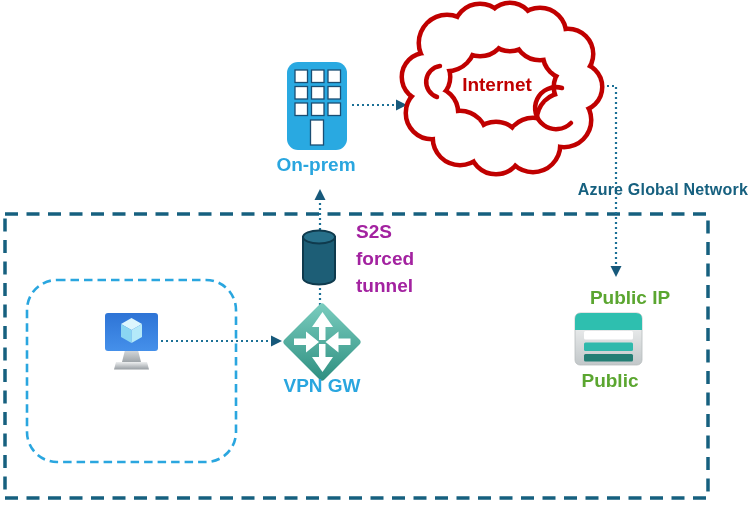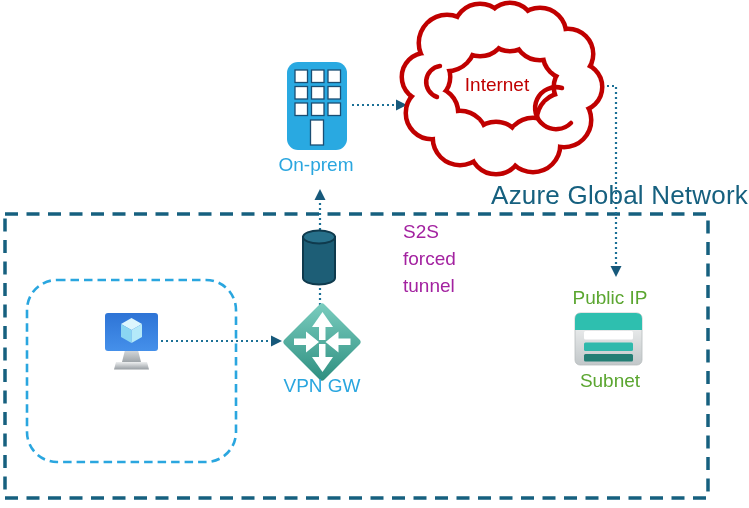--- a/index.html
+++ b/index.html
@@ -1,28 +1,28 @@
 <!DOCTYPE html>
 <html><head>
 <meta charset="utf-8">
 <style>
   html,body{margin:0;padding:0;background:#fff;}
   #stage{
     position:relative;width:749px;height:508px;background:#ffffff;overflow:hidden;
     font-family:"Liberation Sans","DejaVu Sans",sans-serif;
   }
   #diagram-svg{position:absolute;left:0;top:0;}
-  .lbl{position:absolute;font-size:19px;line-height:1.15;white-space:nowrap;}
+  .lbl{position:absolute;font-size:19px;line-height:1.15;white-space:nowrap;font-weight:bold;}
   .center{text-align:center;}
   .blue{color:#2AA6DF;}
   .red{color:#C00000;}
   .darkteal{color:#16607F;}
   .magenta{color:#A322A0;}
   .green{color:#5BA630;}
-  .multiline{white-space:pre-line;line-height:27px;margin-left:47px;}
+  .multiline{white-space:pre-line;line-height:27px;}
   
   .cloud-stroke{fill:#ffffff;stroke:#C00000;stroke-width:9;}
   .cloud-fill{fill:#ffffff;stroke:none;}
   .dotline{fill:none;stroke:#1C7096;stroke-width:2.2;stroke-dasharray:2 3;}
   .arrowhead{fill:#17597B;stroke:none;}
 </style>
 </head>
 <body>
 
 <div id="stage">
@@ -148,26 +148,26 @@
       <rect x="584" y="331" width="49" height="8.5" rx="1.5" fill="#FFFFFF"></rect>
       <rect x="584" y="342.5" width="49" height="8.5" rx="1.5" fill="#2FB9AC"></rect>
       <rect x="584" y="354" width="49" height="7.5" rx="1.5" fill="#237E74"></rect>
     </g>
   </svg>
 
   <div class="lbl blue center" style="left:266px;top:154px;width:100px;text-align:center;">On-prem</div>
 
   <div class="lbl red center" style="left:437px;top:74px;width:120px;">Internet</div>
 
-  <div class="lbl darkteal" style="right:1px;top:181px;font-size:26px;letter-spacing:0.2px;">Azure Global Network</div>
+  <div class="lbl darkteal" style="right:1px;top:181px;font-size:16px;letter-spacing:0.2px;">Azure Global Network</div>
 
   <div class="lbl magenta multiline" style="left:356px;top:218px;">S2S
 forced
 tunnel</div>
 
 
   <div class="lbl blue center" style="left:272px;top:375px;width:100px;">VPN GW</div>
 
-  <div class="lbl green center" style="left:550px;top:287px;width:120px;">Public IP</div>
+  <div class="lbl green center" style="left:570px;top:287px;width:120px;">Public IP</div>
 
-  <div class="lbl green center" style="left:550px;top:370px;width:120px;">Subnet</div>
+  <div class="lbl green center" style="left:550px;top:370px;width:120px;">Public</div>
 
 </div>
 
 </body></html>

